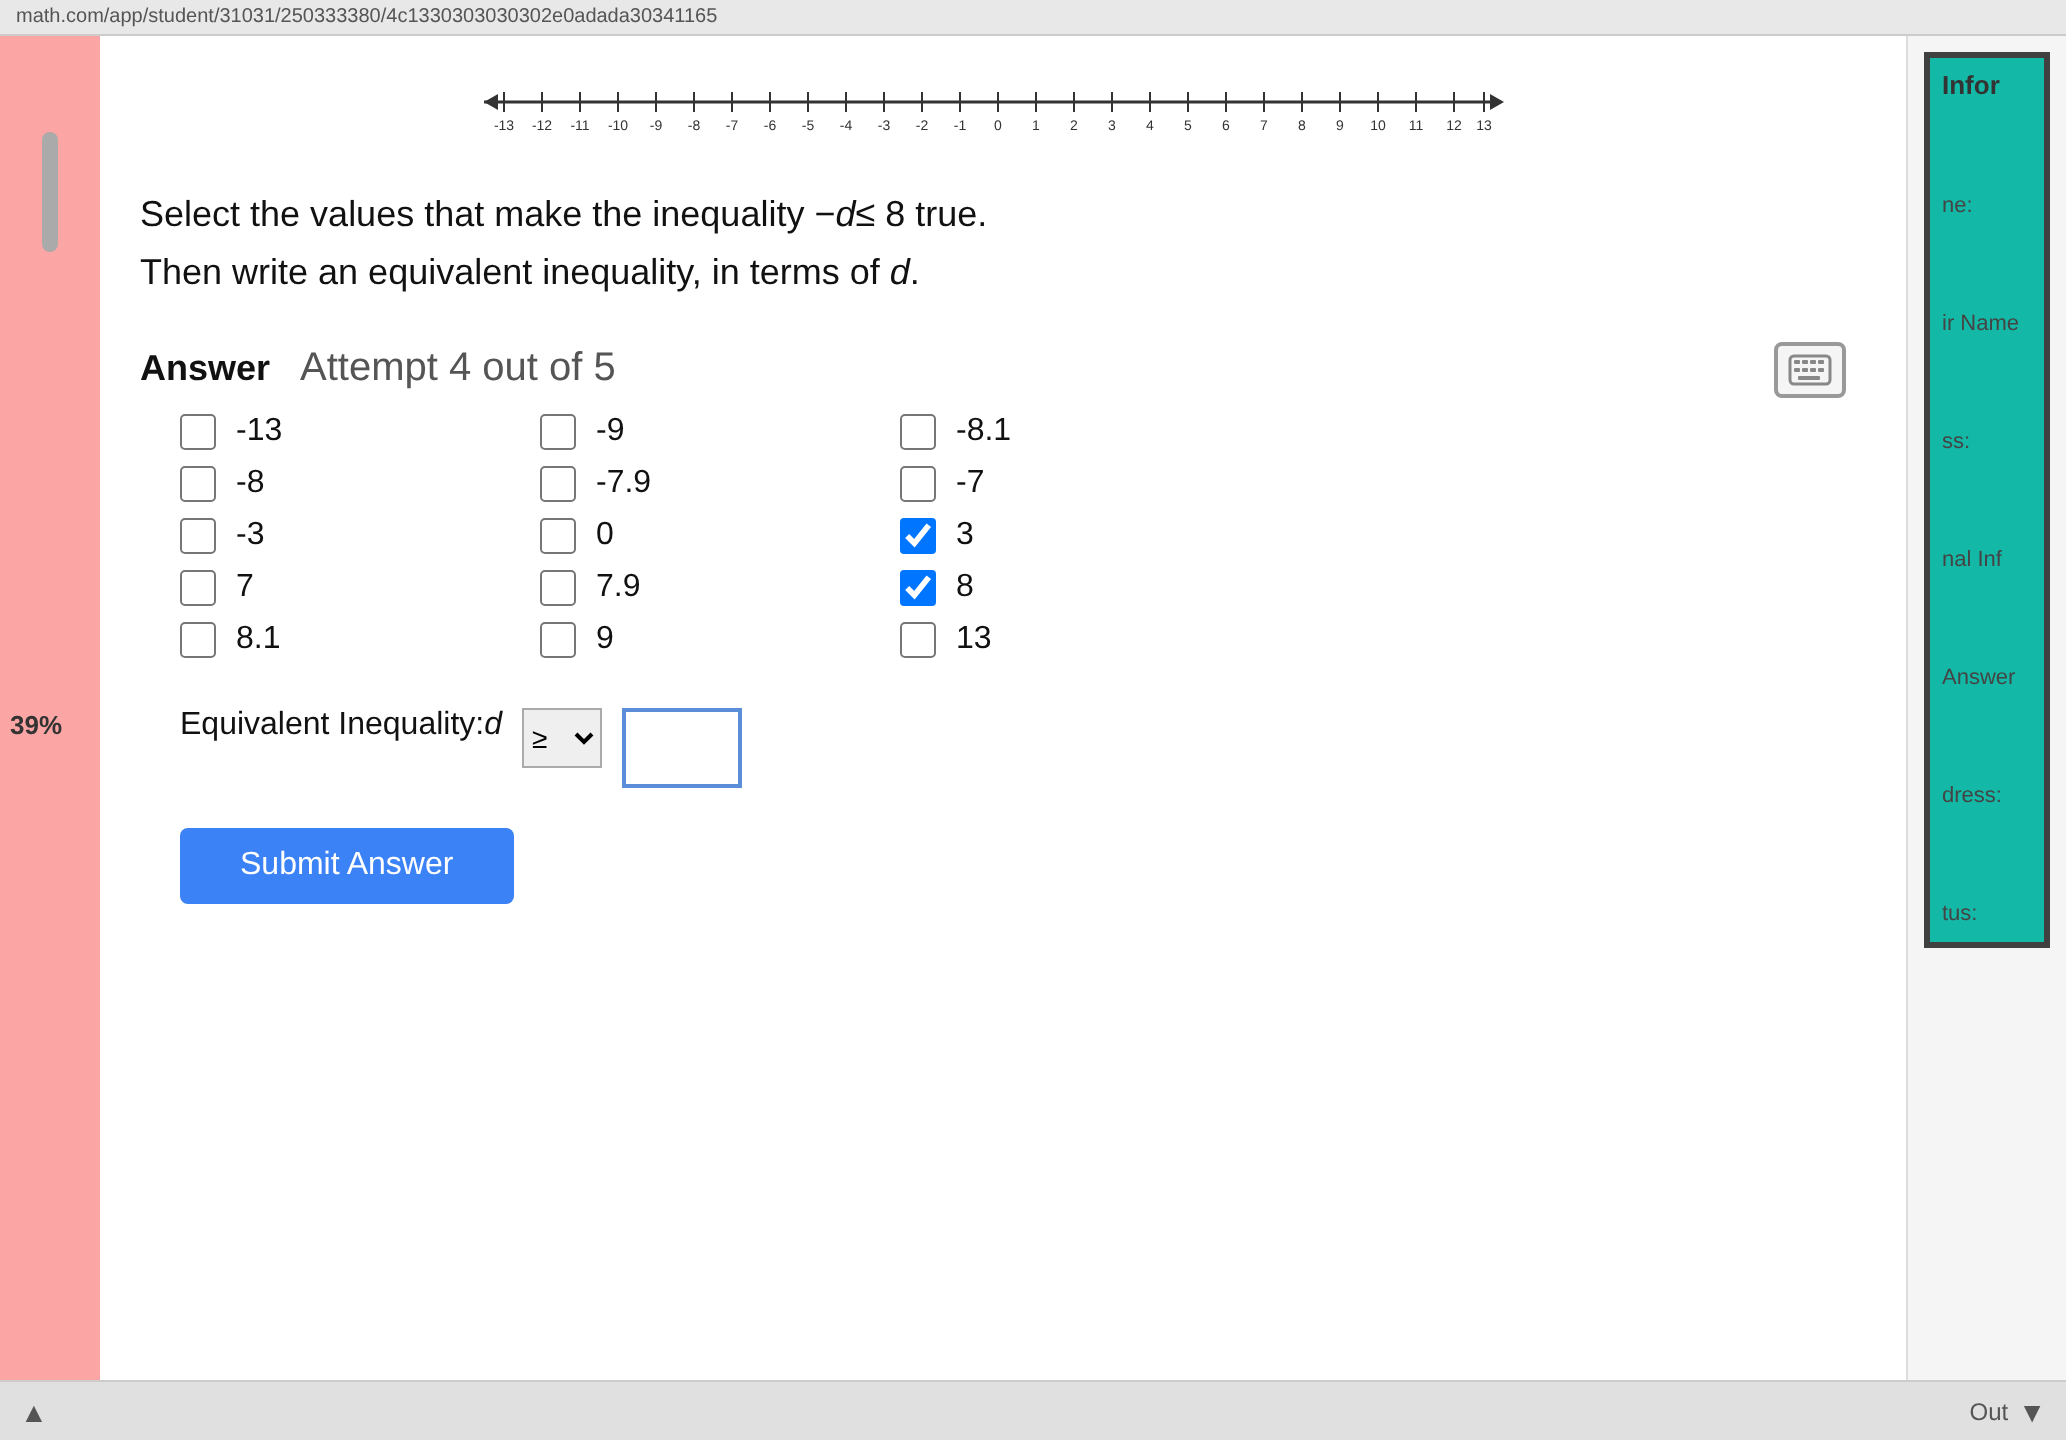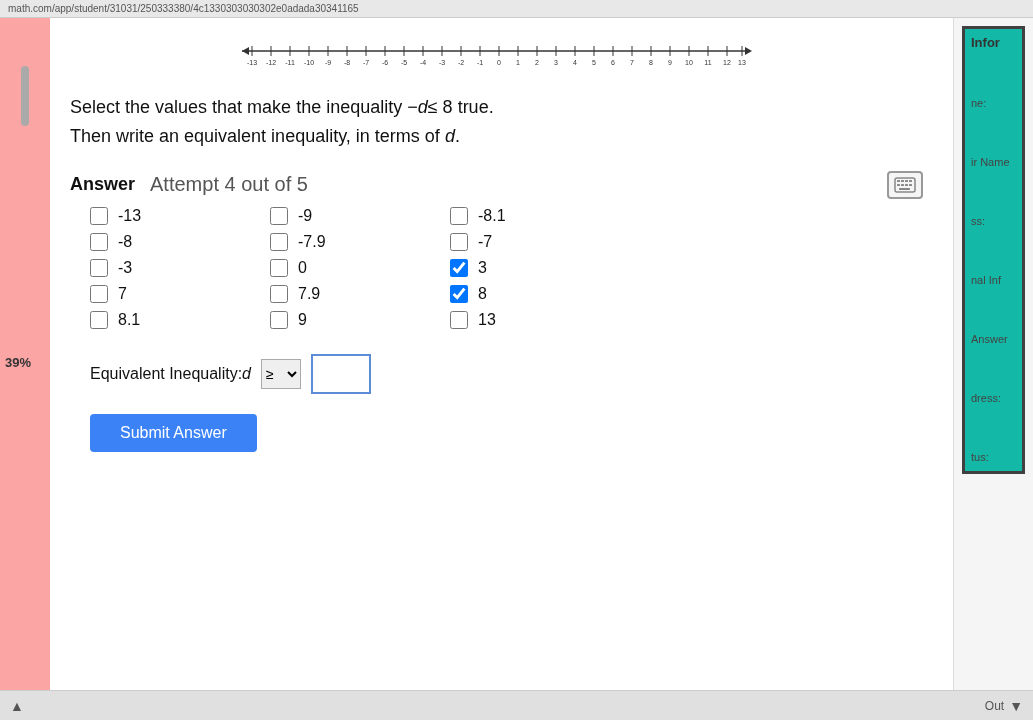--- a/index.html
+++ b/index.html
@@ -145,21 +145,20 @@
 
     .checkbox-item input[type="checkbox"] {
       width: 18px;
       height: 18px;
       cursor: pointer;
     }
 
     
     .equiv-row {
       display: flex;
-      align-items: center;
       gap: 10px;
       margin-left: 20px;
       margin-bottom: 20px;
     }
 
     .equiv-label {
       font-size: 16px;
       color: #111;
     }
 

